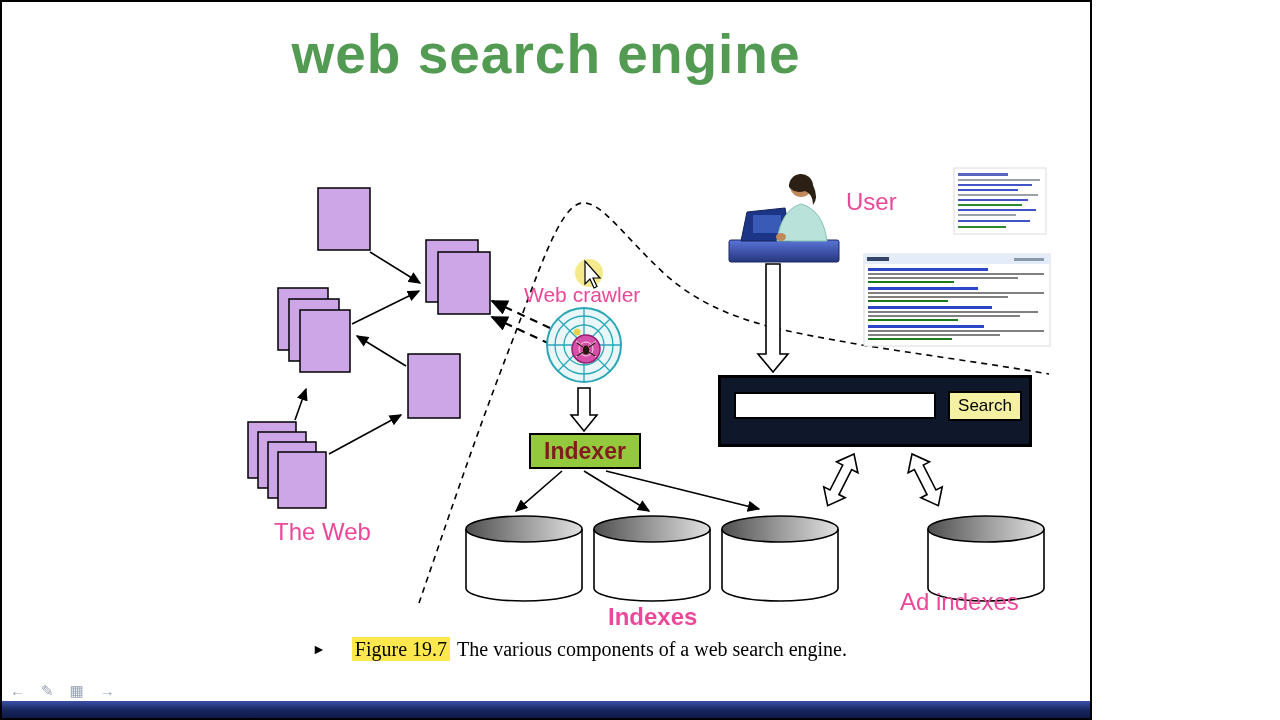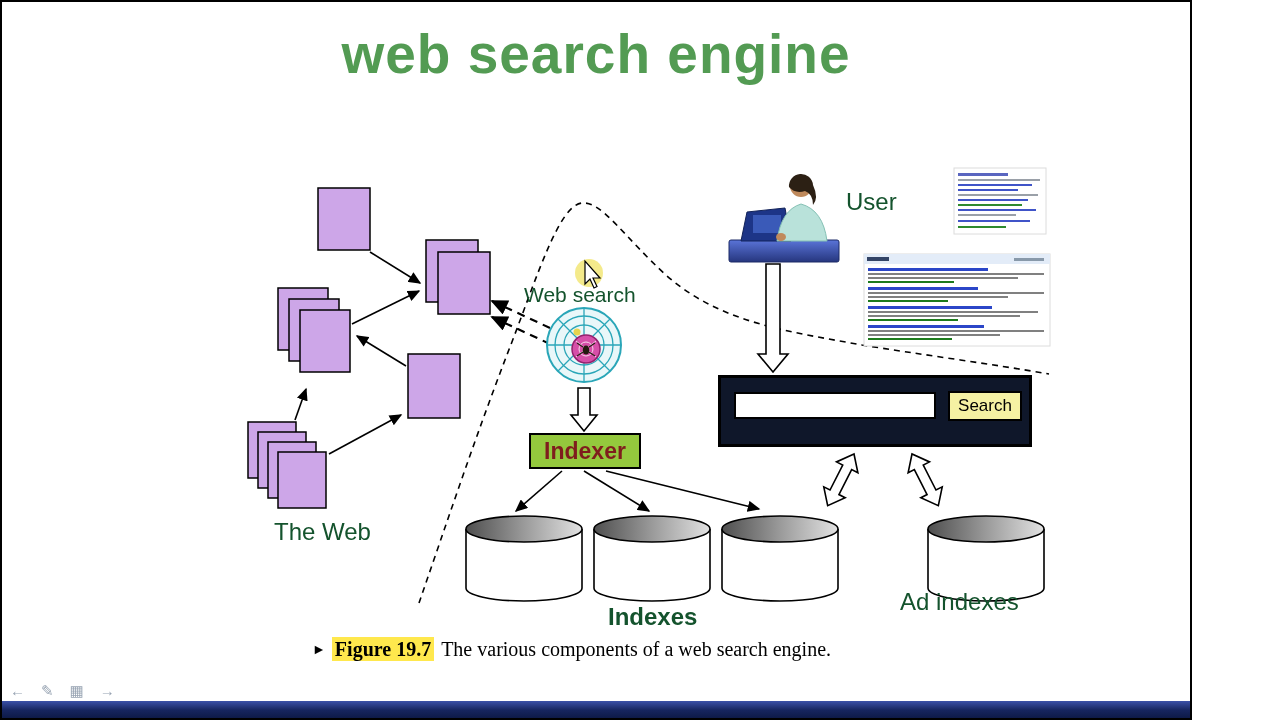--- a/index.html
+++ b/index.html
@@ -1,42 +1,42 @@
 <!DOCTYPE html>
 <html style="--title-color: #539b53; --page-fill: #cda6e8; --indexer-fill: #94c83d; --search-button-fill: #f5f1a3; --caption-highlight: #ffe84d;"><head>
 <meta charset="utf-8">
 <style>
   * { margin:0; padding:0; box-sizing:border-box; }
   html,body { width:1280px; height:720px; background:#fff; font-family:"Liberation Sans",sans-serif; }
-  .slide { position:relative; width:1192px; height:720px; background:#fff; border:2px solid #000; overflow:hidden; }
+  .slide { position:relative; width:1092px; height:720px; background:#fff; border:2px solid #000; overflow:hidden; }
   .gfx { position:absolute; left:0; top:0; }
   .title { position:absolute; top:20px; left:0; width:100%; text-align:center;
            font-size:55px; font-weight:bold; letter-spacing:1px;
            color:var(--title-color,#539b53); }
-  .lbl { position:absolute; color:#14532d;text-align:right; }
+  .lbl { position:absolute; color:#ec4899;text-align:right; }
   #lbl-crawler   { left:522px; top:281px; font-size:21px; }
   #lbl-user      { left:844px; top:186px; font-size:24px; }
   #lbl-theweb    { left:272px; top:516px; font-size:24px; }
   #lbl-indexes   { left:606px; top:601px; font-size:24px;font-weight:bold; }
   #lbl-adindexes { left:898px; top:586px; font-size:24px; }
   .indexer { position:absolute; left:527px; top:431px; width:112px; height:36px;
              background:var(--indexer-fill,#94c83d); border:2px solid #000;
              display:flex; align-items:center; justify-content:center;
              font-size:23px; font-weight:bold; color:#7f1d1d; }
   .search-panel { position:absolute; left:716px; top:373px; width:314px; height:72px;
                   border:3px solid #000; background:#0f172a; }
   .search-input { position:absolute; left:13px; top:14px; width:202px; height:27px;
                   border:2px solid #000; background:#fff; font-size:15px; padding:0 4px; }
   .search-btn { position:absolute; right:7px; top:13px; width:74px; height:30px;
                 background:var(--search-button-fill,#f5f1a3); border:2px solid #000;
                 font-family:"Liberation Sans",sans-serif; font-size:17px; color:#000; cursor:pointer; }
   .caption { position:absolute; left:310px; top:636px; font-family:"Liberation Serif",serif;
              font-size:20px; color:#000; white-space:nowrap; }
   .caption .marker { font-size:14px; margin-right:6px; position:relative; top:-2px; }
-  .caption .fig { font-weight:bold; background:var(--caption-highlight,#ffe84d); padding:1px 3px; }
+  .caption .fig { font-weight:normal; background:var(--caption-highlight,#ffe84d); padding:1px 3px;margin-left:20px; }
   .caption .txt { margin-left:7px; }
   .toolbar { position:absolute; left:8px; top:680px; display:flex; gap:16px;
              color:#97a3b2; font-size:15px; }
   .toolbar span { cursor:pointer; }
   .bottom-bar { position:absolute; left:0; bottom:0; width:100%; height:17px;
                 background:linear-gradient(180deg,#3b51a8,#16255e 55%,#0e1a48); }
 </style>
 </head>
 <body>
 
@@ -194,21 +194,21 @@
       <polygon transform="translate(852,452) rotate(27)" points="0,0 -12,15 -5,15 -5,43 -12,43 0,58 12,43 5,43 5,15 12,15"></polygon>
       <polygon transform="translate(910,452) rotate(-27)" points="0,0 -12,15 -5,15 -5,43 -12,43 0,58 12,43 5,43 5,15 12,15"></polygon>
     </g>
 
     <circle cx="587" cy="271" r="14" fill="#f3e87e" opacity="0.9"></circle>
     <polygon points="583,259 583,282 588,277 592,286 595,284.5 591,276 598,276" fill="#fff" stroke="#000" stroke-width="1.2"></polygon>
   </svg>
 
   <h1 class="title">web search engine</h1>
 
-  <div class="lbl" id="lbl-crawler">Web search</div>
+  <div class="lbl" id="lbl-crawler">Web crawler</div>
   <div class="lbl" id="lbl-user">User</div>
   <div class="lbl" id="lbl-theweb">The Web</div>
   <div class="lbl" id="lbl-indexes">Indexes</div>
   <div class="lbl" id="lbl-adindexes">Ad indexes</div>
 
   <div class="indexer">Indexer</div>
 
   <div class="search-panel">
     <input class="search-input" type="text" value="" style="">
     <button class="search-btn">Search</button>

